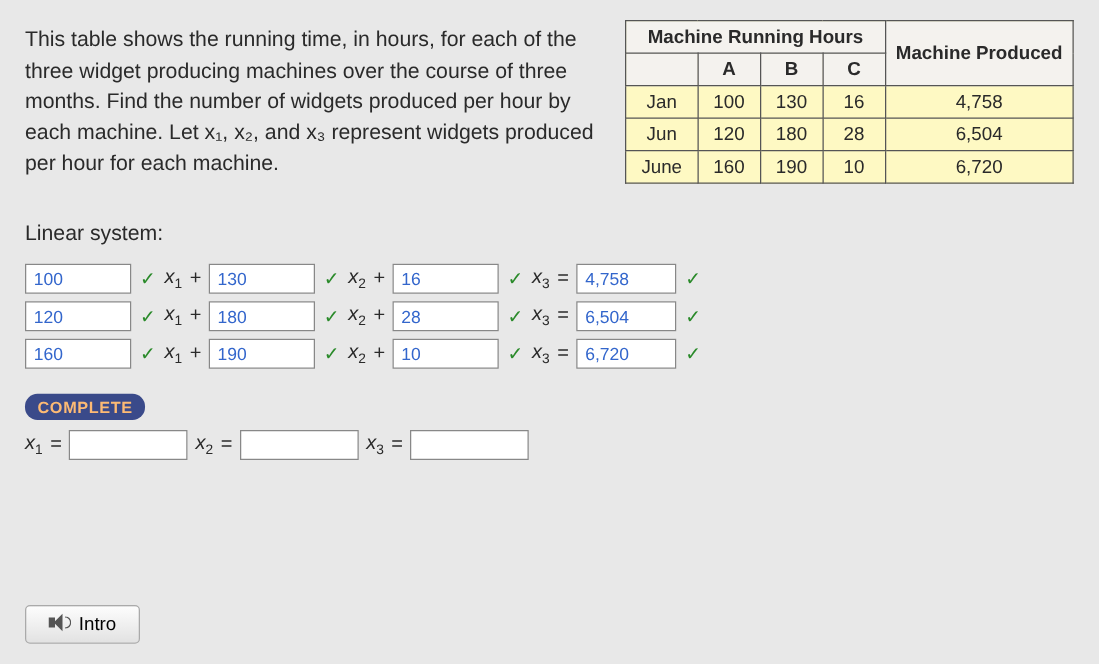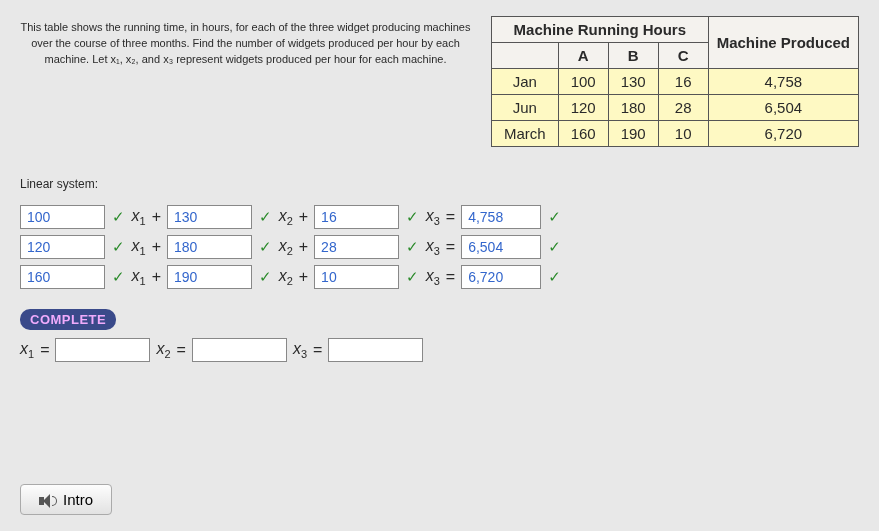--- a/index.html
+++ b/index.html
@@ -13,24 +13,23 @@
     height: 531px;
     position: relative;
   }
   .top-row {
     display: flex;
     gap: 20px;
     align-items: flex-start;
   }
   .problem-text {
     flex: 1;
-    font-size: 11px;
+    font-size: 17px;
     line-height: 1.45;
     padding-top: 4px;
-    text-align: center;
   }
   .data-table {
     border-collapse: collapse;
     background: #fef9c3;
     font-size: 15px;
   }
   .data-table th, .data-table td {
     border: 1px solid #555;
     padding: 4px 10px;
     text-align: center;
@@ -44,21 +43,21 @@
     text-align: center;
     padding: 0 12px;
   }
   .data-table .wide-header {
     padding: 4px 8px;
   }
   .data-table td.num { text-align: center; }
   .data-table td.widgets { text-align: center; padding-left: 20px; padding-right: 20px;}
   
   .section-label {
-    font-size: 12px;
+    font-size: 17px;
     margin-top: 30px;
     margin-bottom: 14px;
   }
   .eq-row {
     display: flex;
     align-items: center;
     gap: 6px;
     margin-bottom: 6px;
     font-size: 16px;
   }
@@ -77,21 +76,21 @@
     color: #2a8a2a;
     font-size: 15px;
     padding: 0 1px;
   }
   .var { font-style: italic; }
   .sub { font-size: 11px; vertical-align: sub; }
   
   .complete-badge {
     display: inline-block;
     background: #3a4a8a;
-    color: #f0abfc;
+    color: #fdba74;
     font-weight: bold;
     font-size: 13px;
     padding: 3px 10px;
     border-radius: 10px;
     margin-top: 14px;
     letter-spacing: 0.5px;
   }
   .answer-row {
     display: flex;
     align-items: center;
@@ -99,21 +98,21 @@
     margin-top: 8px;
     font-size: 16px;
   }
   .answer-row .eq-input { width: 95px; }
   
   .intro-btn {
     position: absolute;
     bottom: 16px;
     left: 20px;
     display: inline-flex;
-    align-items: flex-end;
+    align-items: flex-start;
     gap: 8px;
     background: linear-gradient(#fdfdfd,#e2e2e2);
     border: 1px solid #aaa;
     border-radius: 4px;
     padding: 6px 18px;
     font-size: 15px;
     cursor: pointer;
   }
   .speaker-icon {
     width: 16px;
@@ -171,21 +170,21 @@
       <td class="widgets">4,758</td>
     </tr>
     <tr>
       <td class="row-label">Jun</td>
       <td class="num">120</td>
       <td class="num">180</td>
       <td class="num">28</td>
       <td class="widgets">6,504</td>
     </tr>
     <tr>
-      <td class="row-label">March</td>
+      <td class="row-label">June</td>
       <td class="num">160</td>
       <td class="num">190</td>
       <td class="num">10</td>
       <td class="widgets">6,720</td>
     </tr>
   </tbody>
     </table>
 </div>
 
 <div class="section-label">Linear system:</div>

